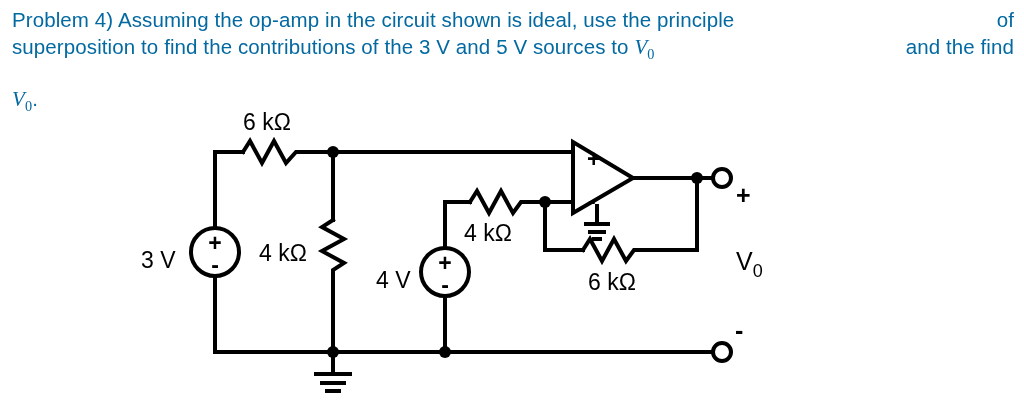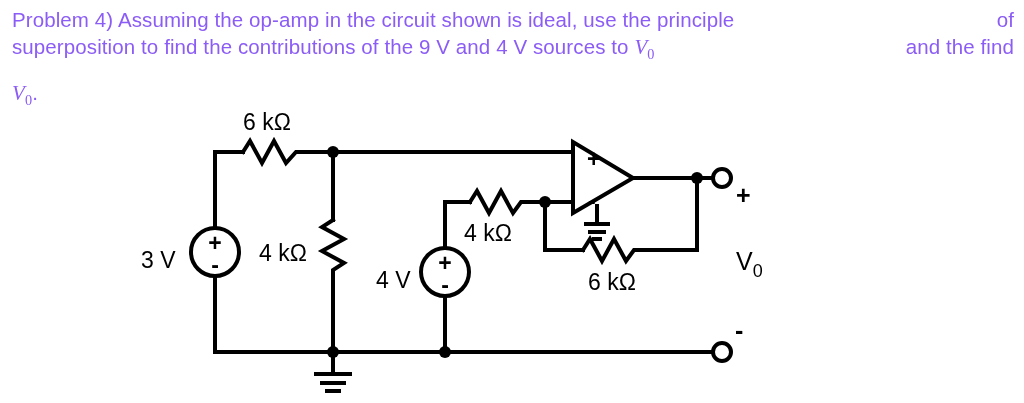--- a/index.html
+++ b/index.html
@@ -25,38 +25,38 @@
   .problem-text {
     position: absolute;
     left: 12px;
     top: 6px;
     width: 1002px;
     font-family: "Liberation Sans", sans-serif;
     font-size: 20.5px;
     line-height: 27px;
     text-align: justify;
     text-align-last: left;
-    color: #8b5cf6;
+    color: #0369a1;
     letter-spacing: 0.1px;
   }
   .problem-text .var {
     font-family: "Liberation Serif", serif;
     font-style: italic;
     font-size: 21px;
   }
   .problem-text .var sub {
     font-style: normal;
     font-size: 0.68em;
   }
   .line1, .line2, .line3 { display: block; white-space: nowrap; }
   .line1, .line2 {
     display: flex;
     justify-content: space-between;
   }
-  .line3 { margin-top: 11px; }
+  .line3 { margin-top: 17px; }
   #circuit-wrap {
     position: absolute;
     left: 0px;
     top: 96px;
     width: 884px;
     height: 307px;
   }
   svg { display: block; }
   text { font-family: "Liberation Sans", sans-serif; fill: #000; }
   .rlabel { font-size: 23px; }
@@ -69,21 +69,21 @@
 <body>
 
 <div id="page">
 
   <div class="problem-text">
     <span class="line1">
       <span>Problem 4) Assuming the op-amp in the circuit shown is ideal, use the principle</span>
       <span>of</span>
     </span>
     <span class="line2">
-      <span><span>superposition to find the contributions of the 9 V and 4 V sources to</span>&nbsp;<span class="var"><span>V</span><sub>0</sub></span></span>
+      <span><span>superposition to find the contributions of the 3 V and 5 V sources to</span>&nbsp;<span class="var"><span>V</span><sub>0</sub></span></span>
       <span>and the find</span>
     </span>
     <span class="line3">
       <span class="var"><span>V</span><sub>0</sub></span><span>.</span>
     </span>
   </div>
 
   <div id="circuit-wrap">
     <svg width="1024" height="307" viewBox="0 0 1024 307" xmlns="http://www.w3.org/2000/svg">
 

